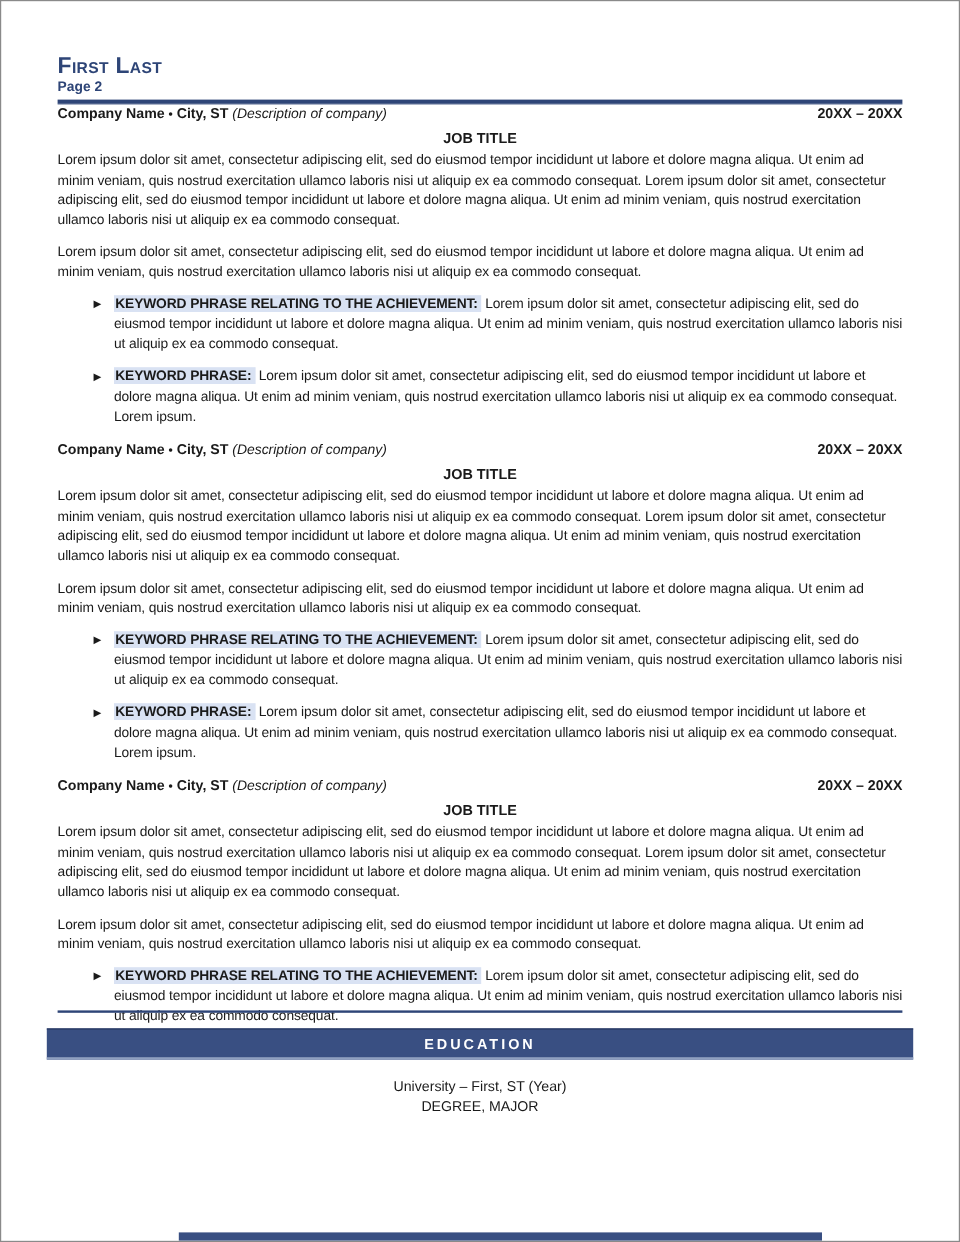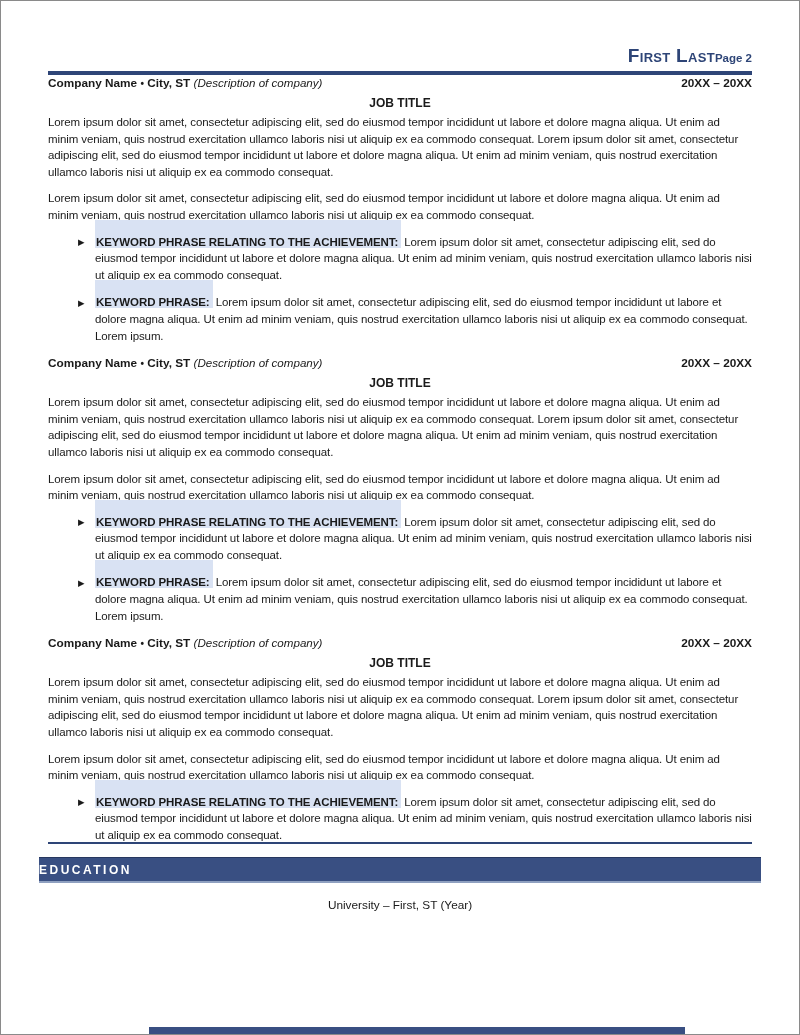--- a/index.html
+++ b/index.html
@@ -15,22 +15,23 @@
     width:800px;height:1035px;
     background:#fff;
     border:1px solid #8a8a8a;
     font-family:"Liberation Sans","DejaVu Sans",sans-serif;
     color:var(--text);
     overflow:hidden;
   }
   .content{padding:0 47px;}
   
   .hdr-row{
-    display:flex;justify-content:flex-end;align-items:baseline;
+    display:flex;justify-content:space-between;align-items:baseline;
     margin-top:44px;
+    flex-direction:column;
   }
   .name{
     font-variant:small-caps;
     font-weight:bold;
     font-size:19px;
     color:var(--navy);
     letter-spacing:.3px;
   }
   .page-num{
     font-size:11.5px;color:var(--navy);font-weight:600;
@@ -69,37 +70,37 @@
     flex:none;width:17px;
     font-size:8.5px;padding-top:3.5px;
     font-family:"DejaVu Sans",sans-serif;
   }
   .bullet-body{
     flex:1;font-size:11.5px;line-height:16.6px;letter-spacing:-.1px;
   }
   .kw{
     font-weight:bold;
     background:var(--highlight);
-    padding:16px 3px 0 1px;
+    padding:2px 3px 0 1px;
   }
   
   .footer{position:absolute;left:47px;right:47px;top:841px;}
   .footer-rule{border-top:2px solid var(--navy);}
   .early-career{
     margin-top:5px;
     font-style:italic;
     font-size:11.8px;line-height:17px;letter-spacing:-.1px;
   }
   .edu-banner{
     margin:13px -9px 0;
     background:var(--banner);
     border-top:1px solid #27375F;
     border-bottom:2px solid #8FA0C0;
     height:26px;
-    display:flex;align-items:center;justify-content:flex-start;
+    display:flex;align-items:center;justify-content:center;
   }
   .edu-banner-label{
     color:#fff;font-weight:bold;font-size:12px;letter-spacing:2.5px;
   }
   .edu-lines{
     margin-top:14px;text-align:center;
     font-size:11.8px;line-height:17px;
   }
   
   .bottom-bar{
@@ -201,17 +202,18 @@
     </div>
   </div>
 
   <div class="footer">
     <div class="footer-rule"></div>
     <div class="edu-banner">
       <span class="edu-banner-label">EDUCATION</span>
     </div>
     <div class="edu-lines">
       <div>University – First, ST (Year)</div>
+      <div>DEGREE, MAJOR</div>
     </div>
   </div>
 
   <div class="bottom-bar"></div>
 </div>
 
 </body></html>

